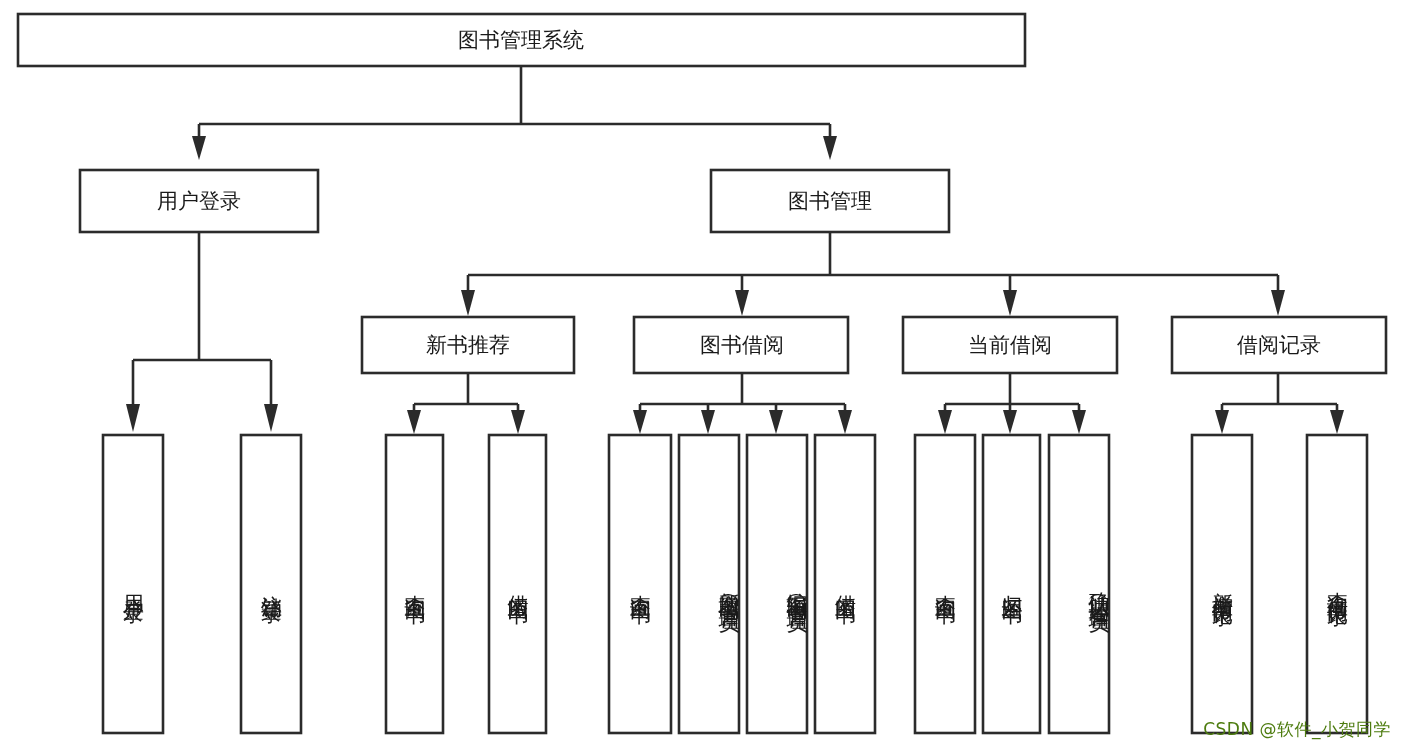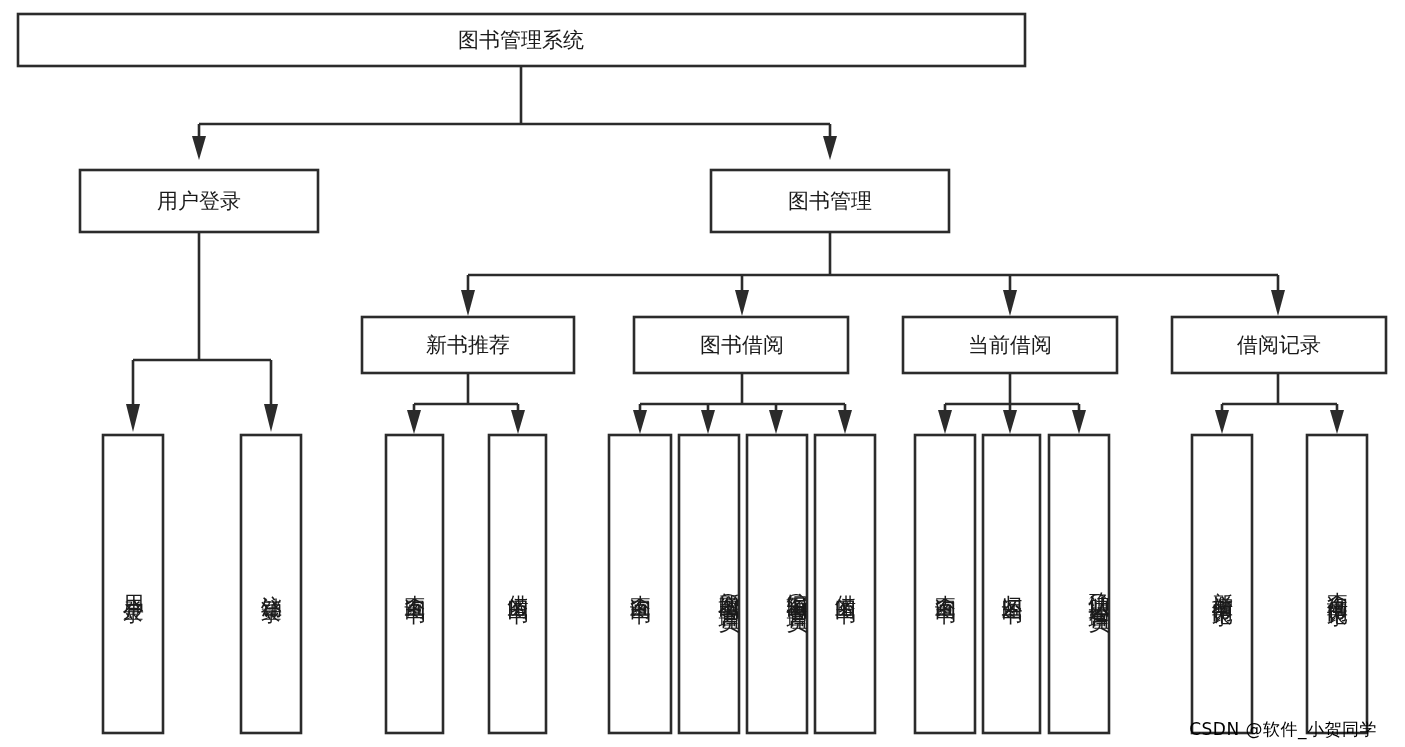--- a/index.html
+++ b/index.html
@@ -58,25 +58,25 @@
     letter-spacing: 3px;
     line-height: 1;
     display: flex;
     align-items: center;
     justify-content: center;
     pointer-events: none;
     user-select: none;
   }
   .watermark {
     position: absolute;
-    right: 28px;
+    right: 14px;
     bottom: 6px;
     font-family: "DejaVu Sans", "Liberation Sans", sans-serif;
     font-size: 17px;
-    color: #000000;
+    color: #4d7c0f;
     letter-spacing: 0.5px;
     white-space: nowrap;
   }
 </style>
 </head>
 <body>
 
 <div id="diagram-root">
 
   <svg class="diagram-canvas" viewBox="0 0 1405 747">

